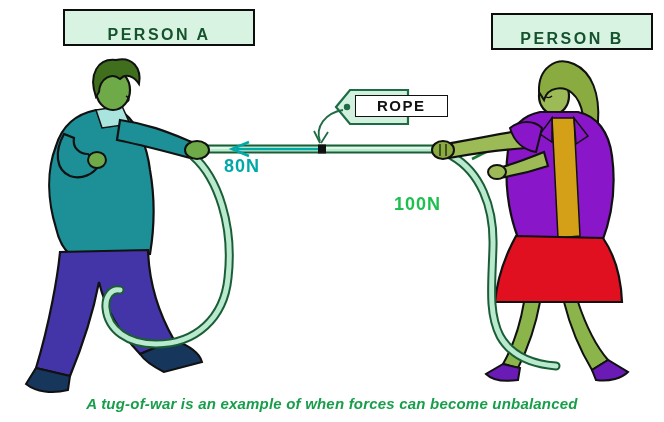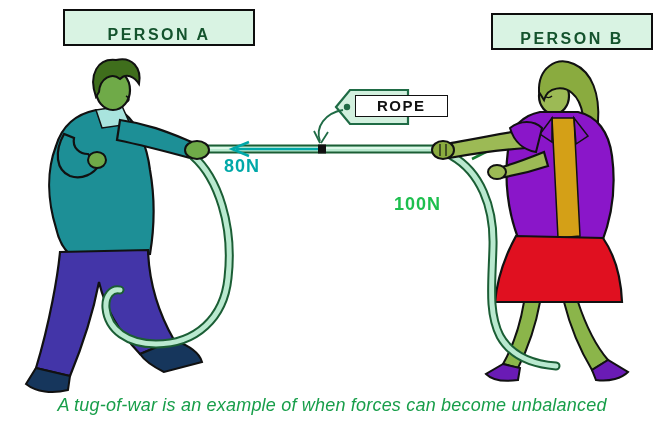--- a/index.html
+++ b/index.html
@@ -31,21 +31,21 @@
     color:#111;font-size:15px;font-weight:bold;letter-spacing:1.5px;
     padding:1px 21px;line-height:18px;
   }
   .force{
     position:absolute;font-size:18px;font-weight:bold;letter-spacing:1px;
   }
   .force.left{left:224px;top:156px;color:var(--force-left-color);}
   .force.right{left:394px;top:156px;color:var(--force-right-color);margin-top:38px;}
   .caption{
     position:absolute;left:0;right:0;top:395px;text-align:center;
-    color:var(--caption-color);font-size:18px;font-weight:normal;font-style:italic;
+    color:var(--caption-color);font-size:15px;font-weight:bold;font-style:italic;
     letter-spacing:0.2px;
   }
 </style>
 </head>
 <body>
 
 <div class="stage">
 
   <svg class="art" width="664" height="422" viewBox="0 0 664 422">
 

